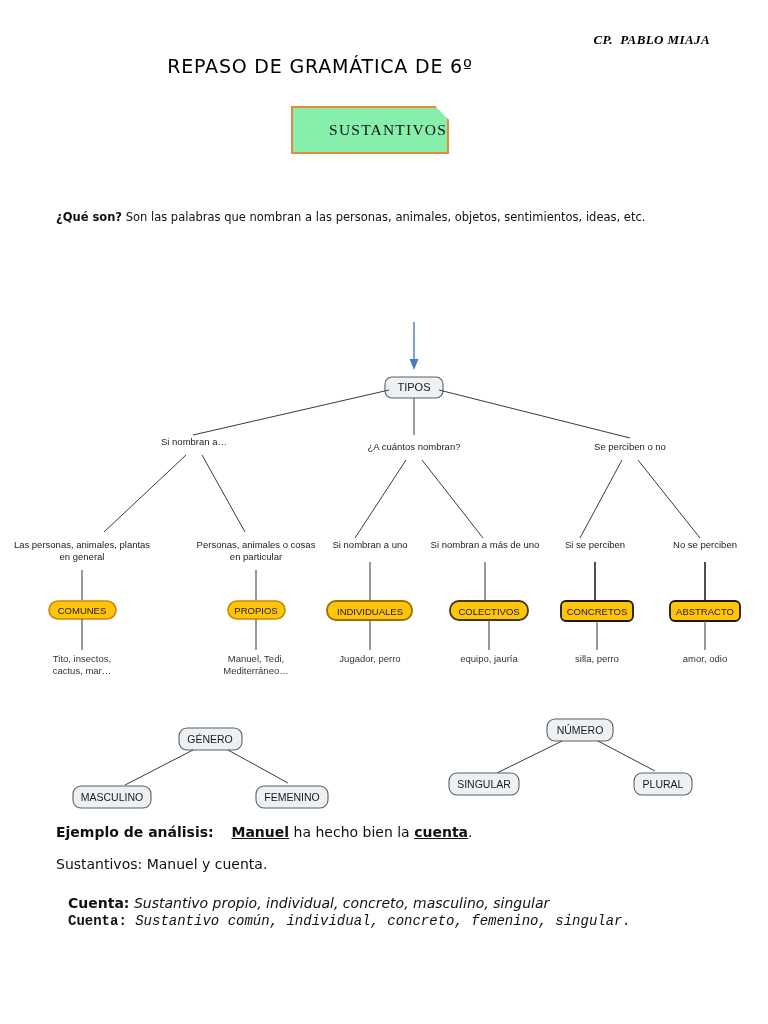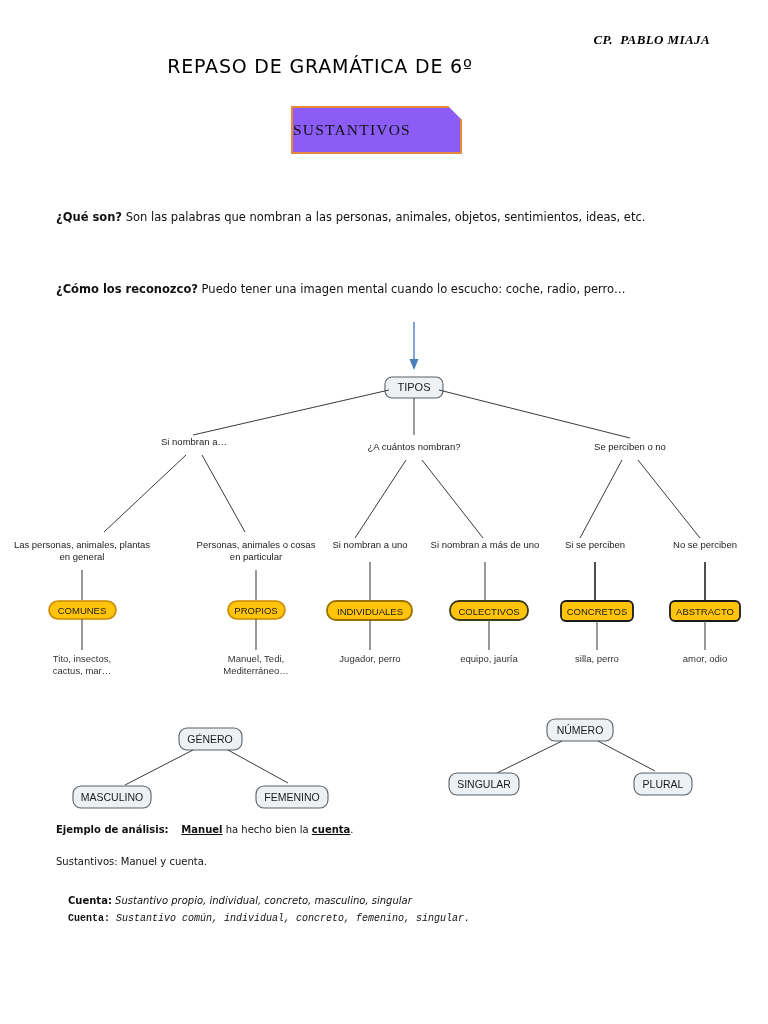--- a/index.html
+++ b/index.html
@@ -40,29 +40,29 @@
     text-align: center;
     font-family: "DejaVu Sans", sans-serif;
     font-size: 19px;
     letter-spacing: 0.8px;
     color: #000;
   }
   .sust-box {
     position: absolute;
     left: 291px;
     top: 106px;
-    width: 171px;
+    width: 158px;
     height: 48px;
     box-sizing: border-box;
-    background: #8b5cf6;
+    background: #86efac;
     border: 2px solid #E8883A;
     clip-path: polygon(0 0, calc(100% - 14px) 0, 100% 14px, 100% 100%, 0 100%);
     display: flex;
     align-items: center;
-    justify-content: flex-start;
+    justify-content: flex-end;
   }
   .sust-box-inner {
     font-family: "Liberation Serif", serif;
     font-size: 15.5px;
     letter-spacing: 1.2px;
     color: #111;
   }
   .para {
     position: absolute;
     left: 56px;
@@ -80,21 +80,21 @@
     position: absolute;
     left: 0;
     top: 310px;
     width: 768px;
     height: 510px;
   }
   .bottom-text {
     position: absolute;
     left: 56px;
     font-family: "DejaVu Sans", sans-serif;
-    font-size: 10px;
+    font-size: 14px;
     color: #111;
     white-space: nowrap;
   }
   .bt1 { top: 824px; }
   .bt2 { top: 856px; }
   .bt3 { top: 895px; left: 68px; }
   .bt4 { top: 913px; left: 68px; font-family: Liberation Mono, monospace; }
   .bottom-text b { font-weight: bold; }
   .bottom-text i { font-style: italic; }
   .u { text-decoration: underline; }
@@ -164,23 +164,20 @@
   <div class="doc-title">REPASO DE GRAMÁTICA DE 6º</div>
 
   <div class="sust-box">
     <span class="sust-box-inner">SUSTANTIVOS</span>
   </div>
 
   <div class="para q1">
     <b>¿Qué son?</b><span> Son las  palabras que nombran a las personas, animales, objetos, sentimientos, ideas, etc.</span>
   </div>
 
-  <div class="para q2">
-    <b>¿Cómo los reconozco?</b><span> Puedo tener una imagen mental cuando lo escucho: coche, radio, perro…</span>
-  </div>
 
   <svg class="diagram" viewBox="0 0 768 510">
 
     <g>
       <line x1="414" y1="12" x2="414" y2="52" stroke="#4A7EBB" stroke-width="1.4"></line>
       <path d="M 414 60 L 409.5 49 L 418.5 49 Z" fill="#4A7EBB"></path>
     </g>
 
     <g>
       <rect class="grey-box" x="385" y="67" width="58" height="21" rx="7" ry="7"></rect>

